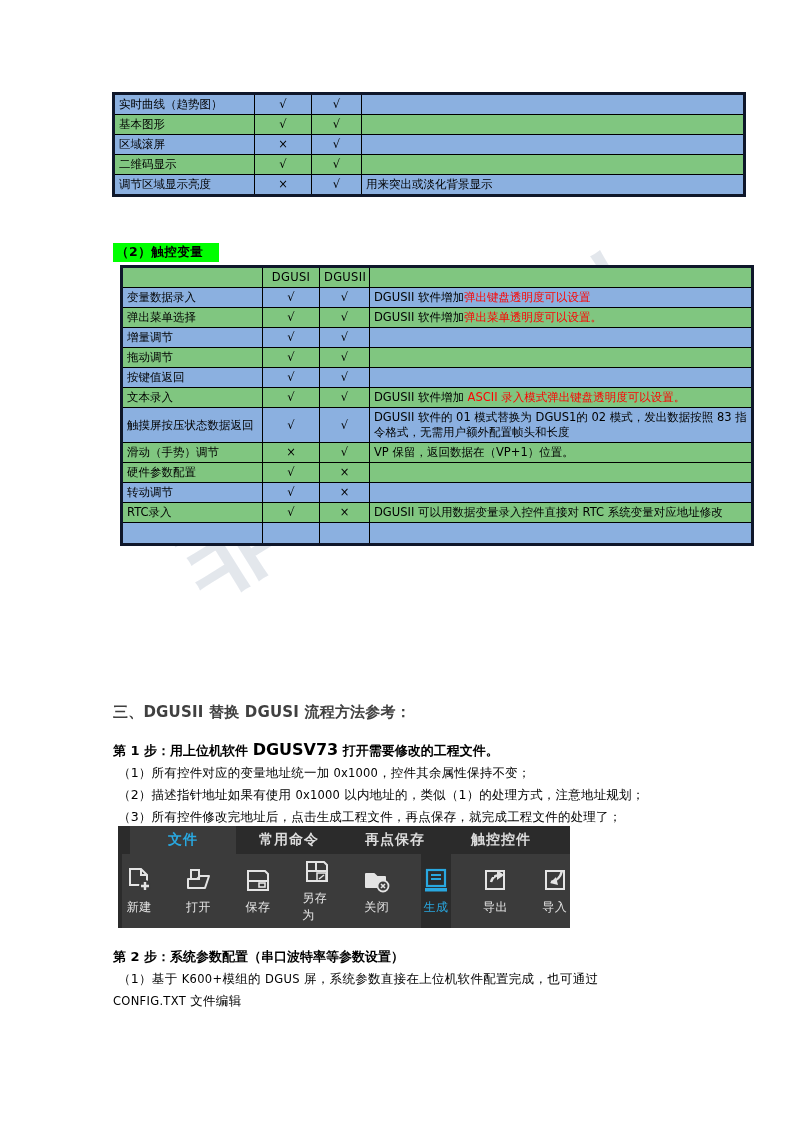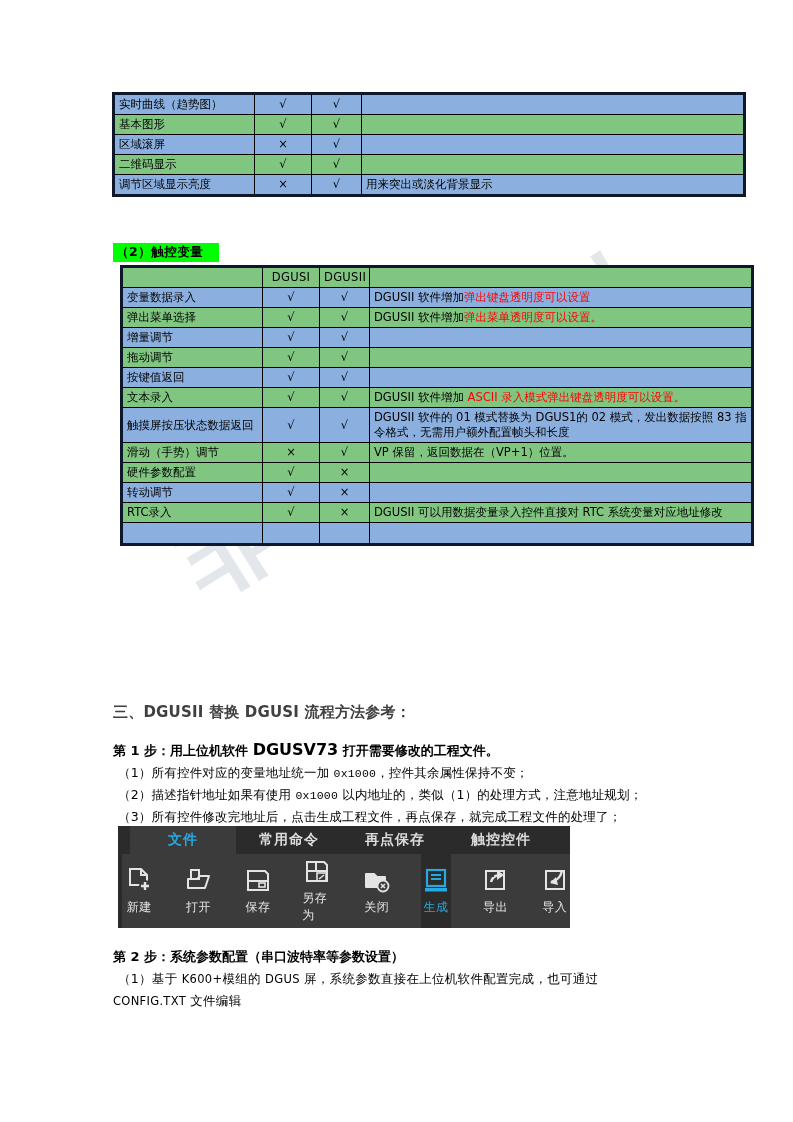--- a/index.html
+++ b/index.html
@@ -141,21 +141,21 @@
   .step1 .small { font-size: 16px; }
   .para {
     position: absolute;
     left: 118px;
     font-size: 12.5px;
     color: #000;
     font-family: "DejaVu Sans", sans-serif;
     letter-spacing: .2px;
     line-height: 19px;
   }
-  .para .code { font-size: 11.5px; font-family: Liberation Mono, monospace; }
+  .para .code { font-size: 11.5px; }
   #p1 { top: 763px; }
   #p2 { top: 785px; }
   #p3 { top: 807px; }
 
   .step2 {
     position: absolute;
     left: 113px;
     top: 948px;
     font-size: 13px;
     font-weight: bold;

